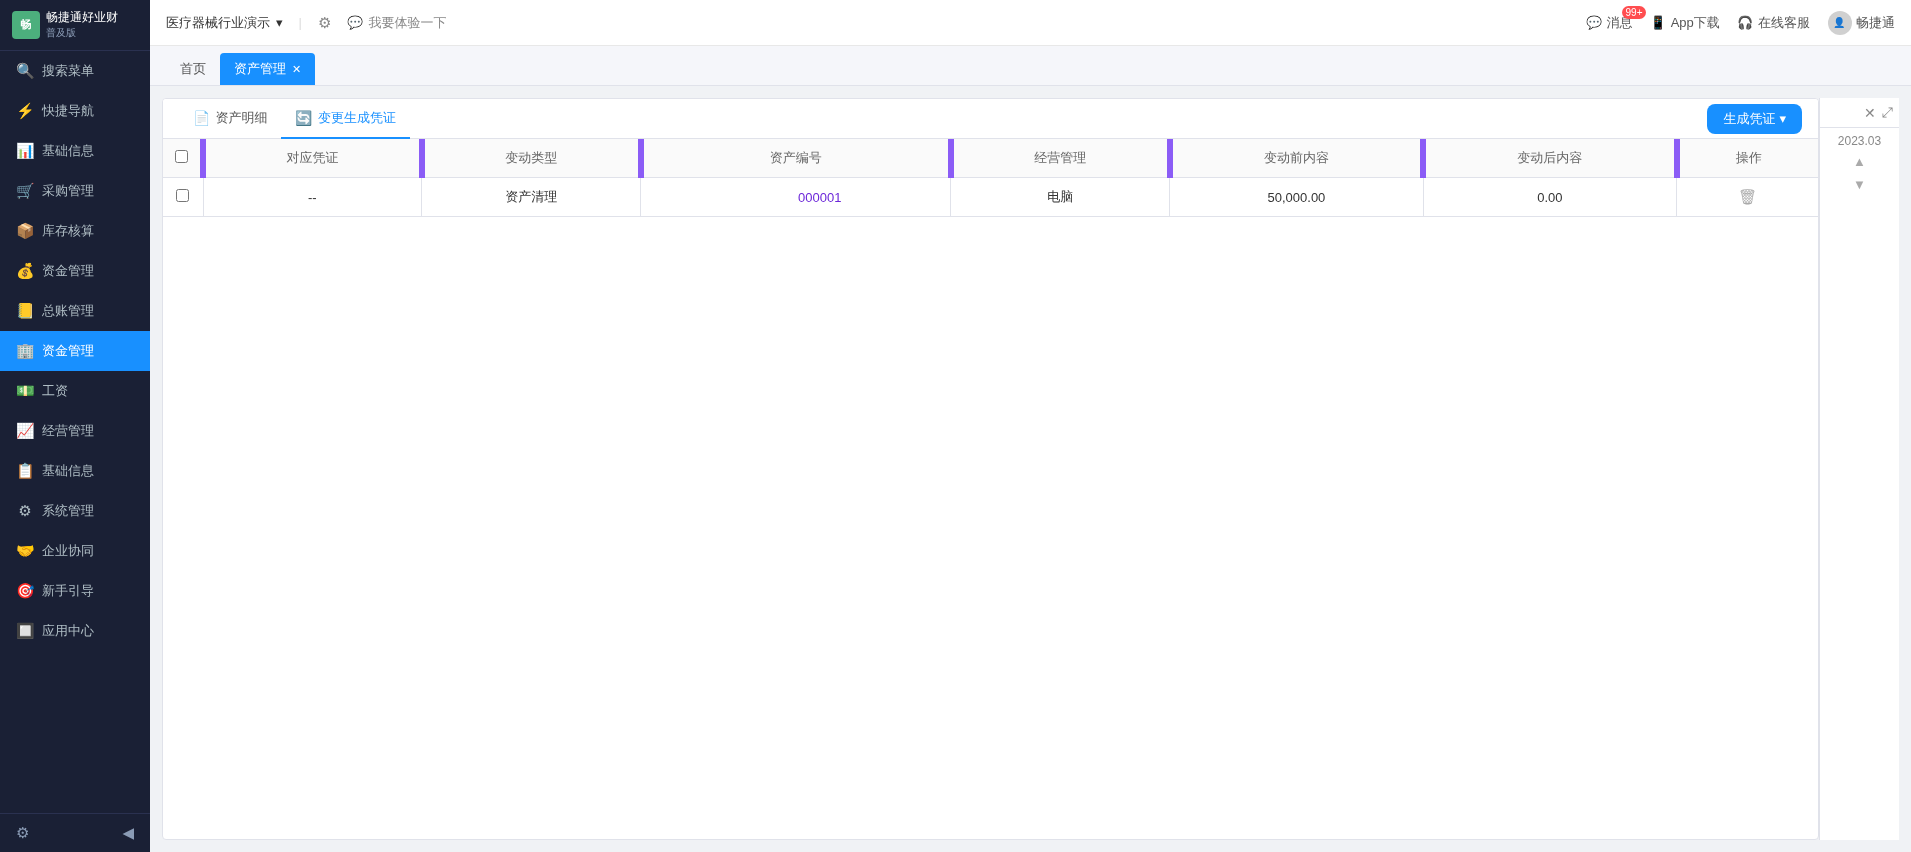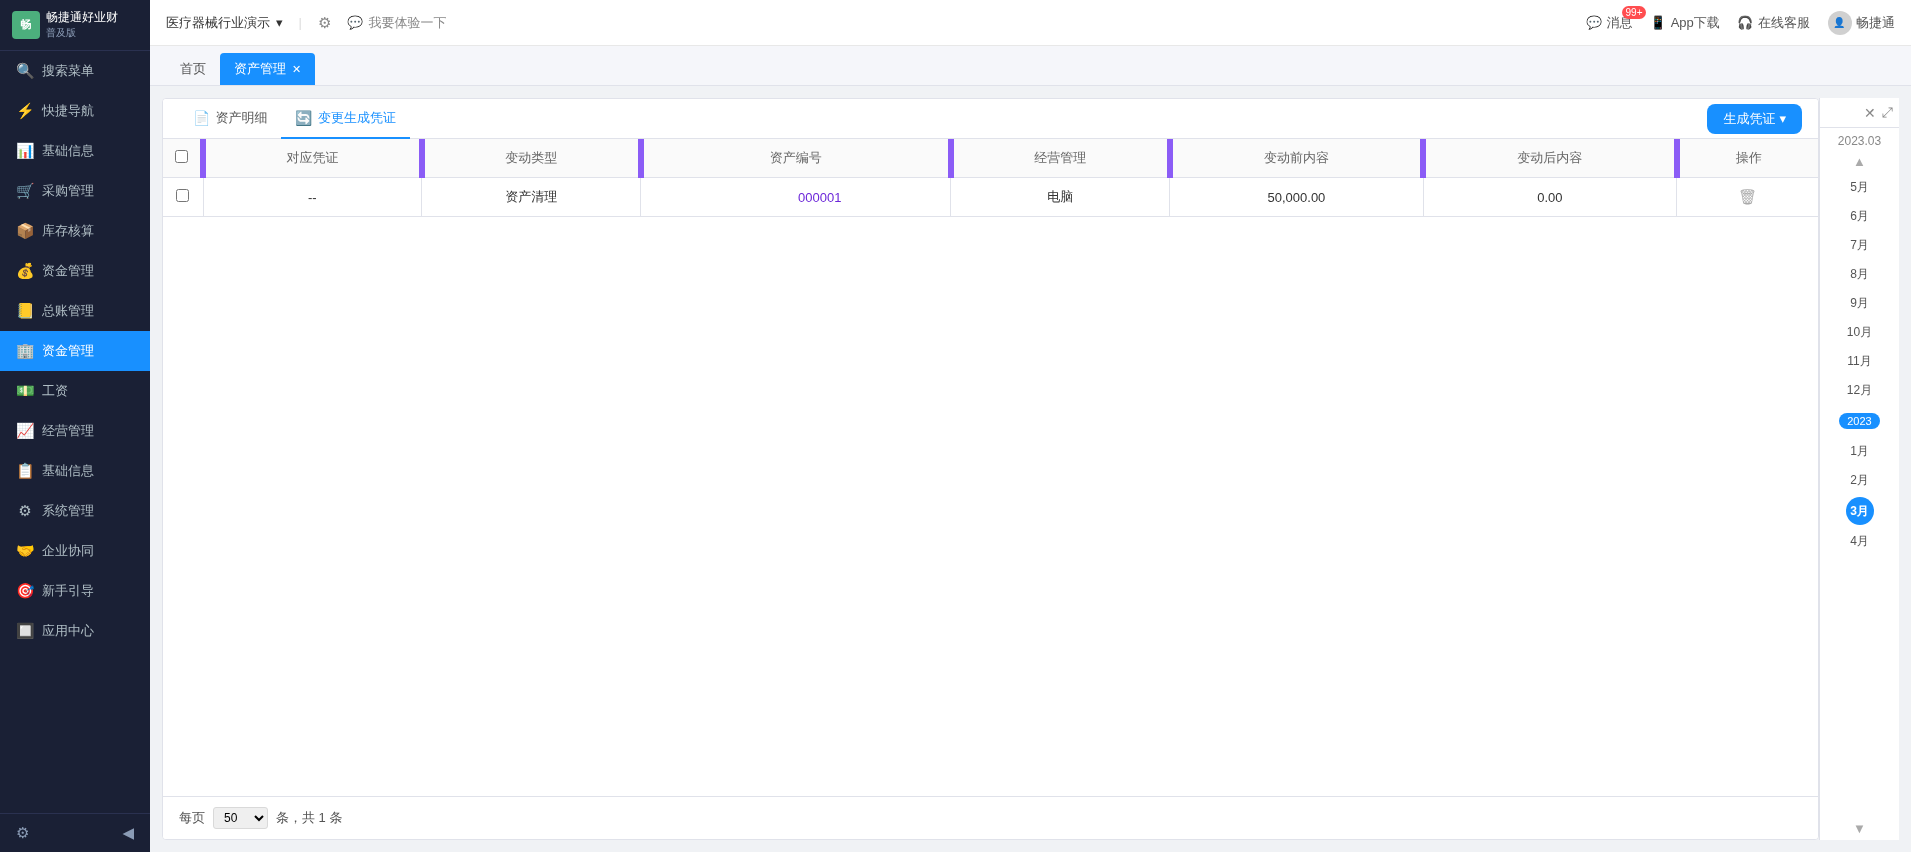--- a/index.html
+++ b/index.html
@@ -516,54 +516,25 @@
               <td>50,000.00</td>
               <td>0.00</td>
               <td>
                 <span class="delete-icon">🗑</span>
               </td>
             </tr>
           </tbody>
         </table>
       </div>
 
-      <div class="table-footer">
-        <span>每页</span>
-        <select class="page-size-select">
-          <option value="10">10</option>
-          <option value="20">20</option>
-          <option value="50" selected="">50</option>
-          <option value="100">100</option>
-        </select>
-        <span>条，共 1 条</span>
-      </div>
     </div>
 
     <div class="right-panel">
       <div class="right-panel-header">
         <span class="panel-close-btn">✕</span>
         <span class="panel-expand-btn">⤢</span>
       </div>
       <div class="date-year-label">2023.03</div>
       <div class="nav-arrow">▲</div>
-      <div class="date-month-list">
-        <div class="date-month-item">5月</div>
-        <div class="date-month-item">6月</div>
-        <div class="date-month-item">7月</div>
-        <div class="date-month-item">8月</div>
-        <div class="date-month-item">9月</div>
-        <div class="date-month-item">10月</div>
-        <div class="date-month-item">11月</div>
-        <div class="date-month-item">12月</div>
-        <div style="text-align:center; padding:4px 0;">
-          <span class="year-label-badge">2023</span>
-        </div>
-        <div class="date-month-item">1月</div>
-        <div class="date-month-item">2月</div>
-        <div style="display:flex;justify-content:center;">
-          <div class="date-month-item active-month">3月</div>
-        </div>
-        <div class="date-month-item">4月</div>
-      </div>
       <div class="nav-arrow">▼</div>
     </div>
   </div>
 </div>
 
 </body></html>

